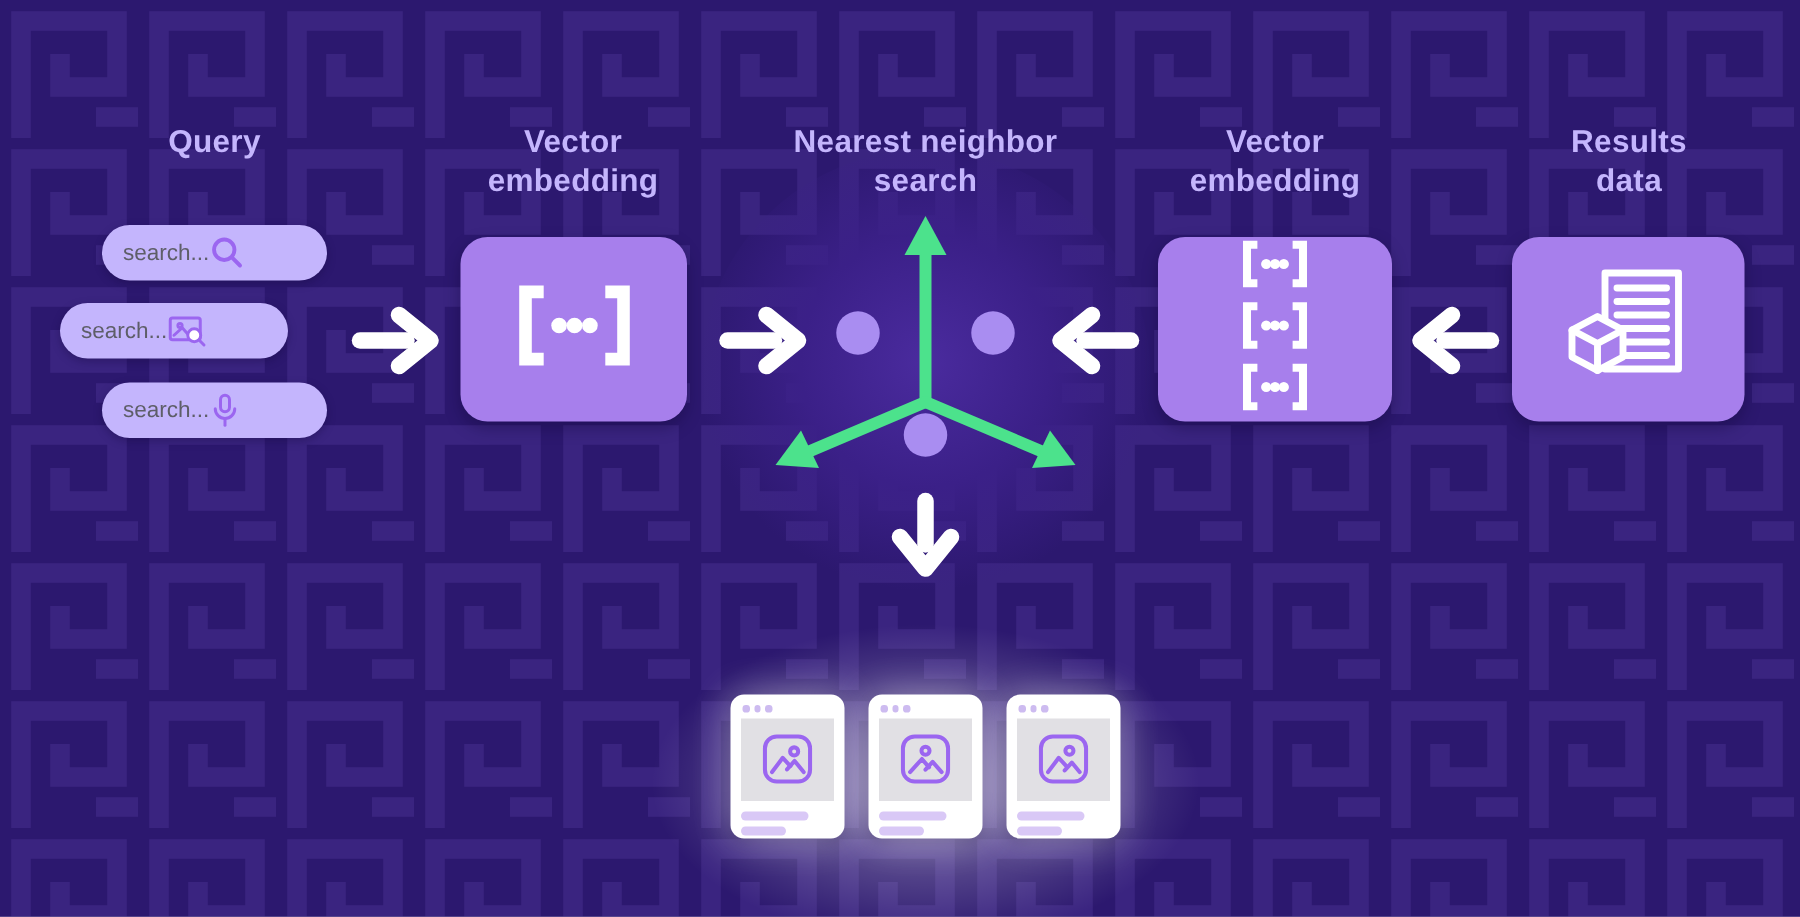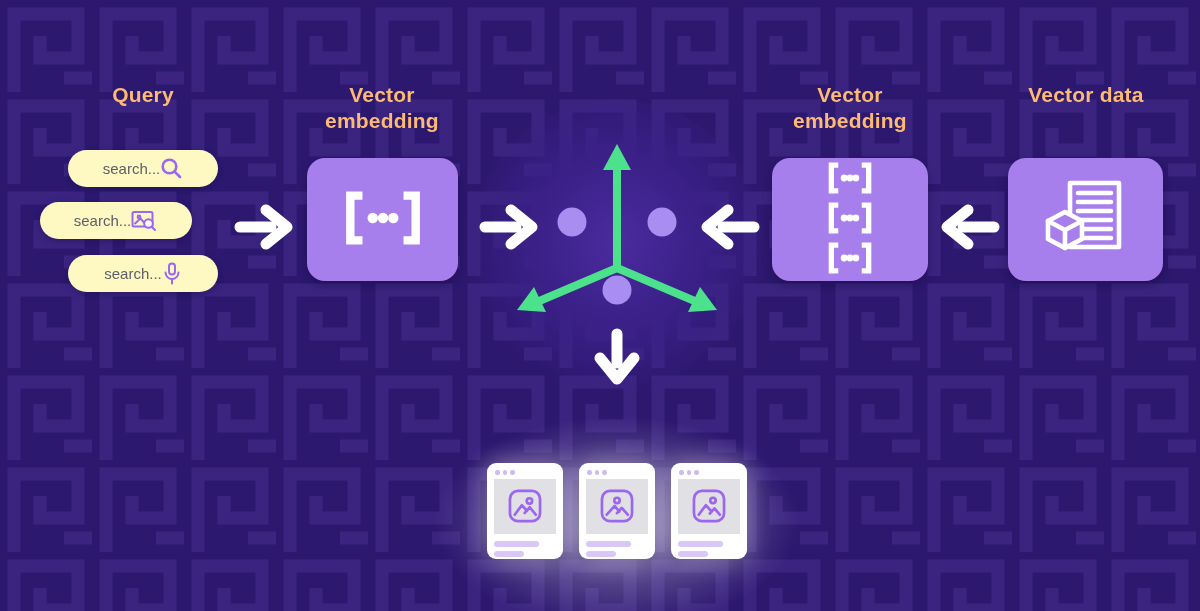--- a/index.html
+++ b/index.html
@@ -3,28 +3,28 @@
 <meta charset="utf-8">
 <style>
   html,body{margin:0;padding:0;}
   .stage{
     position:relative; width:1200px; height:611px; overflow:hidden;
     background:#2C186F;
     font-family:"Liberation Sans", sans-serif;
   }
   .bg-svg{position:absolute; inset:0; z-index:0;}
   .node-title{
-    position:absolute; z-index:5; color:#fdba74; font-weight:700;
+    position:absolute; z-index:5; color:#c4b5fd; font-weight:700;
     font-size:21px; line-height:1.24; text-align:center; letter-spacing:.2px;
   }
   
   .pill{
-    position:absolute; z-index:5; height:37px; background:#fef9c3;
+    position:absolute; z-index:5; height:37px; background:#c4b5fd;
     border-radius:999px; display:flex; align-items:center;
-    justify-content:center; padding:16px 14px; box-sizing:border-box;
+    justify-content:flex-start; padding:16px 14px; box-sizing:border-box;
     box-shadow:0 2px 6px rgba(20,8,60,.35);
   }
   .pill-text{color:#5E5E68; font-size:15px;}
   .pill .icn{display:flex; align-items:center;}
   
   .pbox{
     position:absolute; z-index:5; background:#A77FEC; border-radius:18px;
     display:flex; align-items:center; justify-content:center;
     box-shadow:0 4px 10px rgba(15,5,50,.35);
   }
@@ -70,22 +70,23 @@
       </pattern>
     </defs>
     <rect width="1200" height="611" fill="url(#maze)"></rect>
   </svg>
 
   <div class="glow-center"></div>
   <div class="glow-results"></div>
 
   <div class="node-title" style="left:43px; top:82px; width:200px;">Query</div>
   <div class="node-title" style="left:322px; top:82px; width:120px;">Vector embedding</div>
+  <div class="node-title" style="left:492px; top:82px; width:250px;">Nearest neighbor search</div>
   <div class="node-title" style="left:790px; top:82px; width:120px;">Vector embedding</div>
-  <div class="node-title" style="left:1026px; top:82px; width:120px;">Vector data</div>
+  <div class="node-title" style="left:1026px; top:82px; width:120px;">Results data</div>
 
   <div class="pill" style="left:68px; top:150px; width:150px;">
     <span class="pill-text">search...</span>
     <span class="icn">
       <svg width="23" height="23" viewBox="0 0 23 23" fill="none" stroke="#9B66F0" stroke-width="2.6" stroke-linecap="round">
         <circle cx="9.5" cy="9.5" r="6.8"></circle>
           <line x1="14.6" y1="14.6" x2="20" y2="20"></line>
       </svg>
     </span>
   </div>

